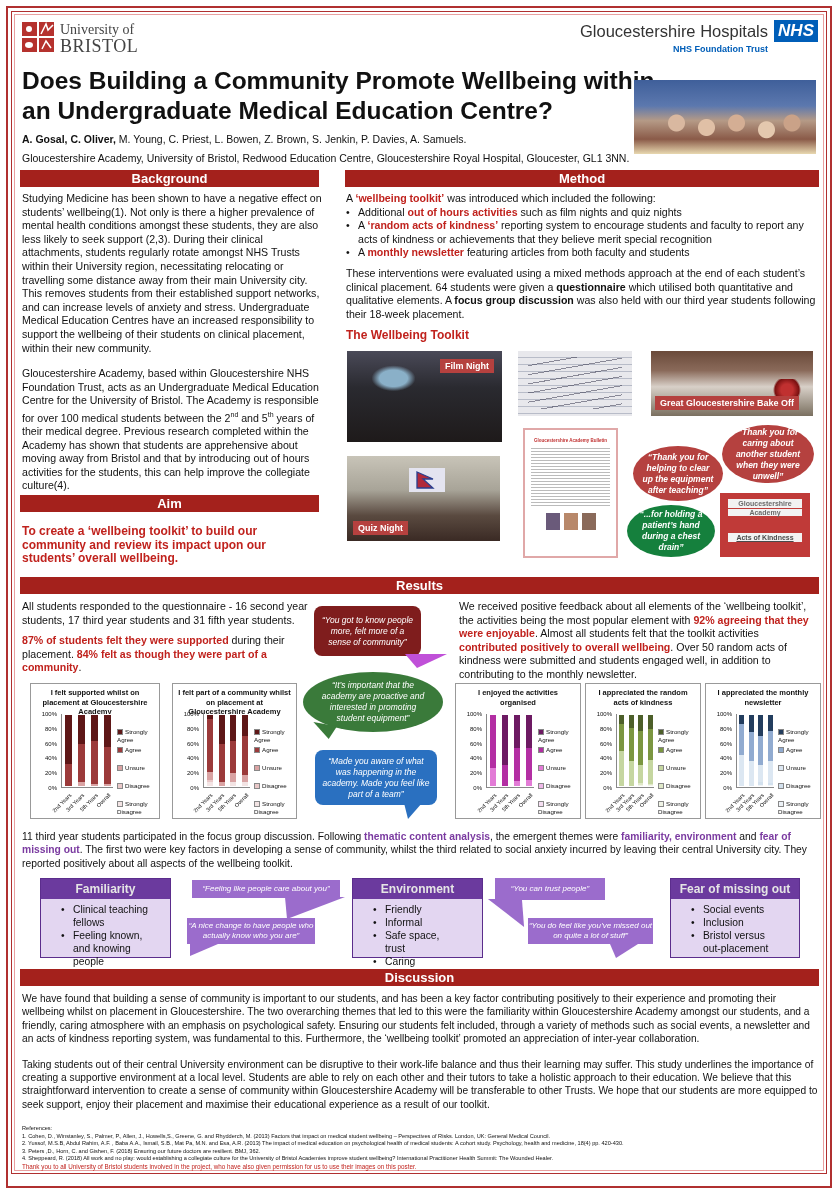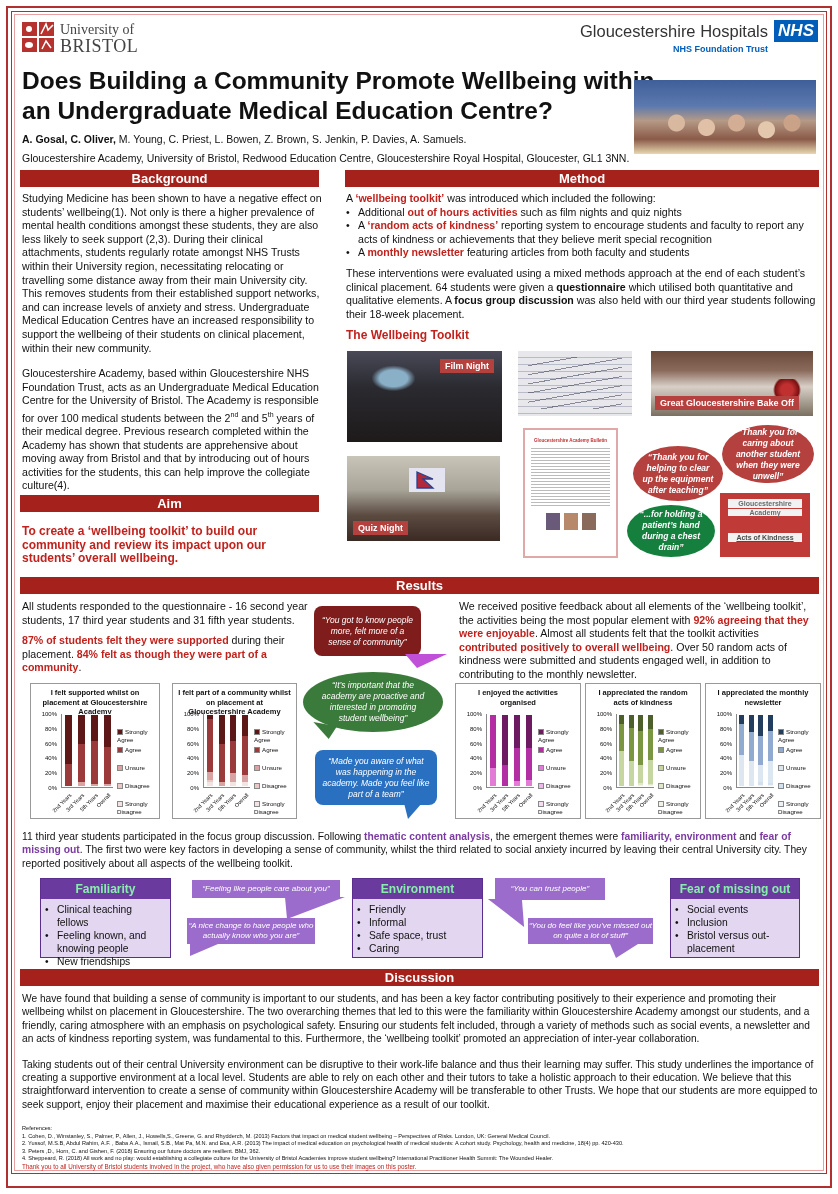--- a/index.html
+++ b/index.html
@@ -20,22 +20,22 @@
 .chart{position:absolute;border:1px solid #999;background:#fff}
 .chart .ct{font-size:7.5px;font-weight:bold;text-align:center;line-height:9.5px;margin-top:4px}
 .chart .plot{position:absolute;left:30px;bottom:28px;width:78px;height:76px;border-left:1px solid #888;border-bottom:1px solid #888}
 .chart .yt{position:absolute;left:4px;font-size:6px;width:22px;text-align:right}
 .chart .bar{position:absolute;bottom:0;width:13px;display:flex;flex-direction:column-reverse;border:0.5px solid #fff}
 .chart .bar div{width:100%}
 .chart .xl{position:absolute;font-size:5.5px;transform:rotate(-45deg);transform-origin:right top;white-space:nowrap}
 .chart .lg{position:absolute;left:112px;font-size:6.2px;line-height:7.5px}
 .chart .lg .sw{display:inline-block;width:6px;height:6px;margin-right:2px;vertical-align:middle}
 .theme{position:absolute;border:1px solid #5b2d8c;background:#e3d6f1}
-.theme .th{background:#6b3a9e;color:#86efac;font-weight:bold;font-size:12px;text-align:center;height:20px;line-height:20px}
-.theme ul{padding:4px 4px}
+.theme .th{background:#6b3a9e;color:#e5e5e5;font-weight:bold;font-size:12px;text-align:center;height:20px;line-height:20px}
+.theme ul{padding:4px 20px}
 .theme li{font-size:10.3px;line-height:13px}
 .qbox{position:absolute;background:#9b6ccc;color:#fff;font-style:italic;font-size:8px;text-align:center;display:flex;align-items:center;justify-content:center;line-height:10px}
 .refs p{font-size:5.6px;line-height:7.5px}
 </style>
 </head>
 <body>
 
 <div class="frame-outer"></div>
 <div class="frame-inner"></div>
 
@@ -144,21 +144,21 @@
 </div>
 <div class="abs" style="left:459px;top:600px;width:360px">
   <p><span>We received positive feedback about all elements of the ‘wellbeing toolkit’, the activities being the most popular element with </span><span class="red">92% agreeing that they were enjoyable</span><span>. Almost all students felt that the toolkit activities </span><span class="red">contributed positively to overall wellbeing</span><span>. Over 50 random acts of kindness were submitted and students engaged well, in addition to contributing to the monthly newsletter.</span></p>
 </div>
 
 <div class="bubble" style="left:314px;top:606px;width:107px;height:50px;background:#7f1d1d;border-radius:8px">
   <span style="padding:0 6px;font-weight:normal">“You got to know people more, felt more of a sense of community”</span>
 </div>
 <div style="position:absolute;left:405px;top:654px;width:0;height:0;border-left:12px solid transparent;border-right:30px solid transparent;border-top:14px solid #c050d8"></div>
 <div class="bubble" style="left:303px;top:672px;width:140px;height:60px;background:#3a7a3a;border-radius:50%">
-  <span style="padding:0 14px;font-weight:normal">“It’s important that the academy are proactive and interested in promoting student wellbeing”</span>
+  <span style="padding:0 14px;font-weight:normal">“It’s important that the academy are proactive and interested in promoting student equipment”</span>
 </div>
 <div style="position:absolute;left:312px;top:724px;width:0;height:0;border-left:18px solid transparent;border-right:6px solid transparent;border-top:14px solid #3a7a3a;transform:rotate(10deg)"></div>
 <div class="bubble" style="left:315px;top:750px;width:122px;height:55px;background:#2a70c0;border-radius:8px">
   <span style="padding:0 6px;font-weight:normal">“Made you aware of what was happening in the academy. Made you feel like part of a team”</span>
 </div>
 <div style="position:absolute;left:404px;top:803px;width:0;height:0;border-left:4px solid transparent;border-right:14px solid transparent;border-top:16px solid #2a70c0"></div>
 
 <div id="charts">
     <div class="chart" style="left: 30px; top: 683px; width: 130px; height: 136px;">
       <div class="ct" style="padding: 0px 4px;">I felt supported whilst on placement at Gloucestershire Academy</div>

